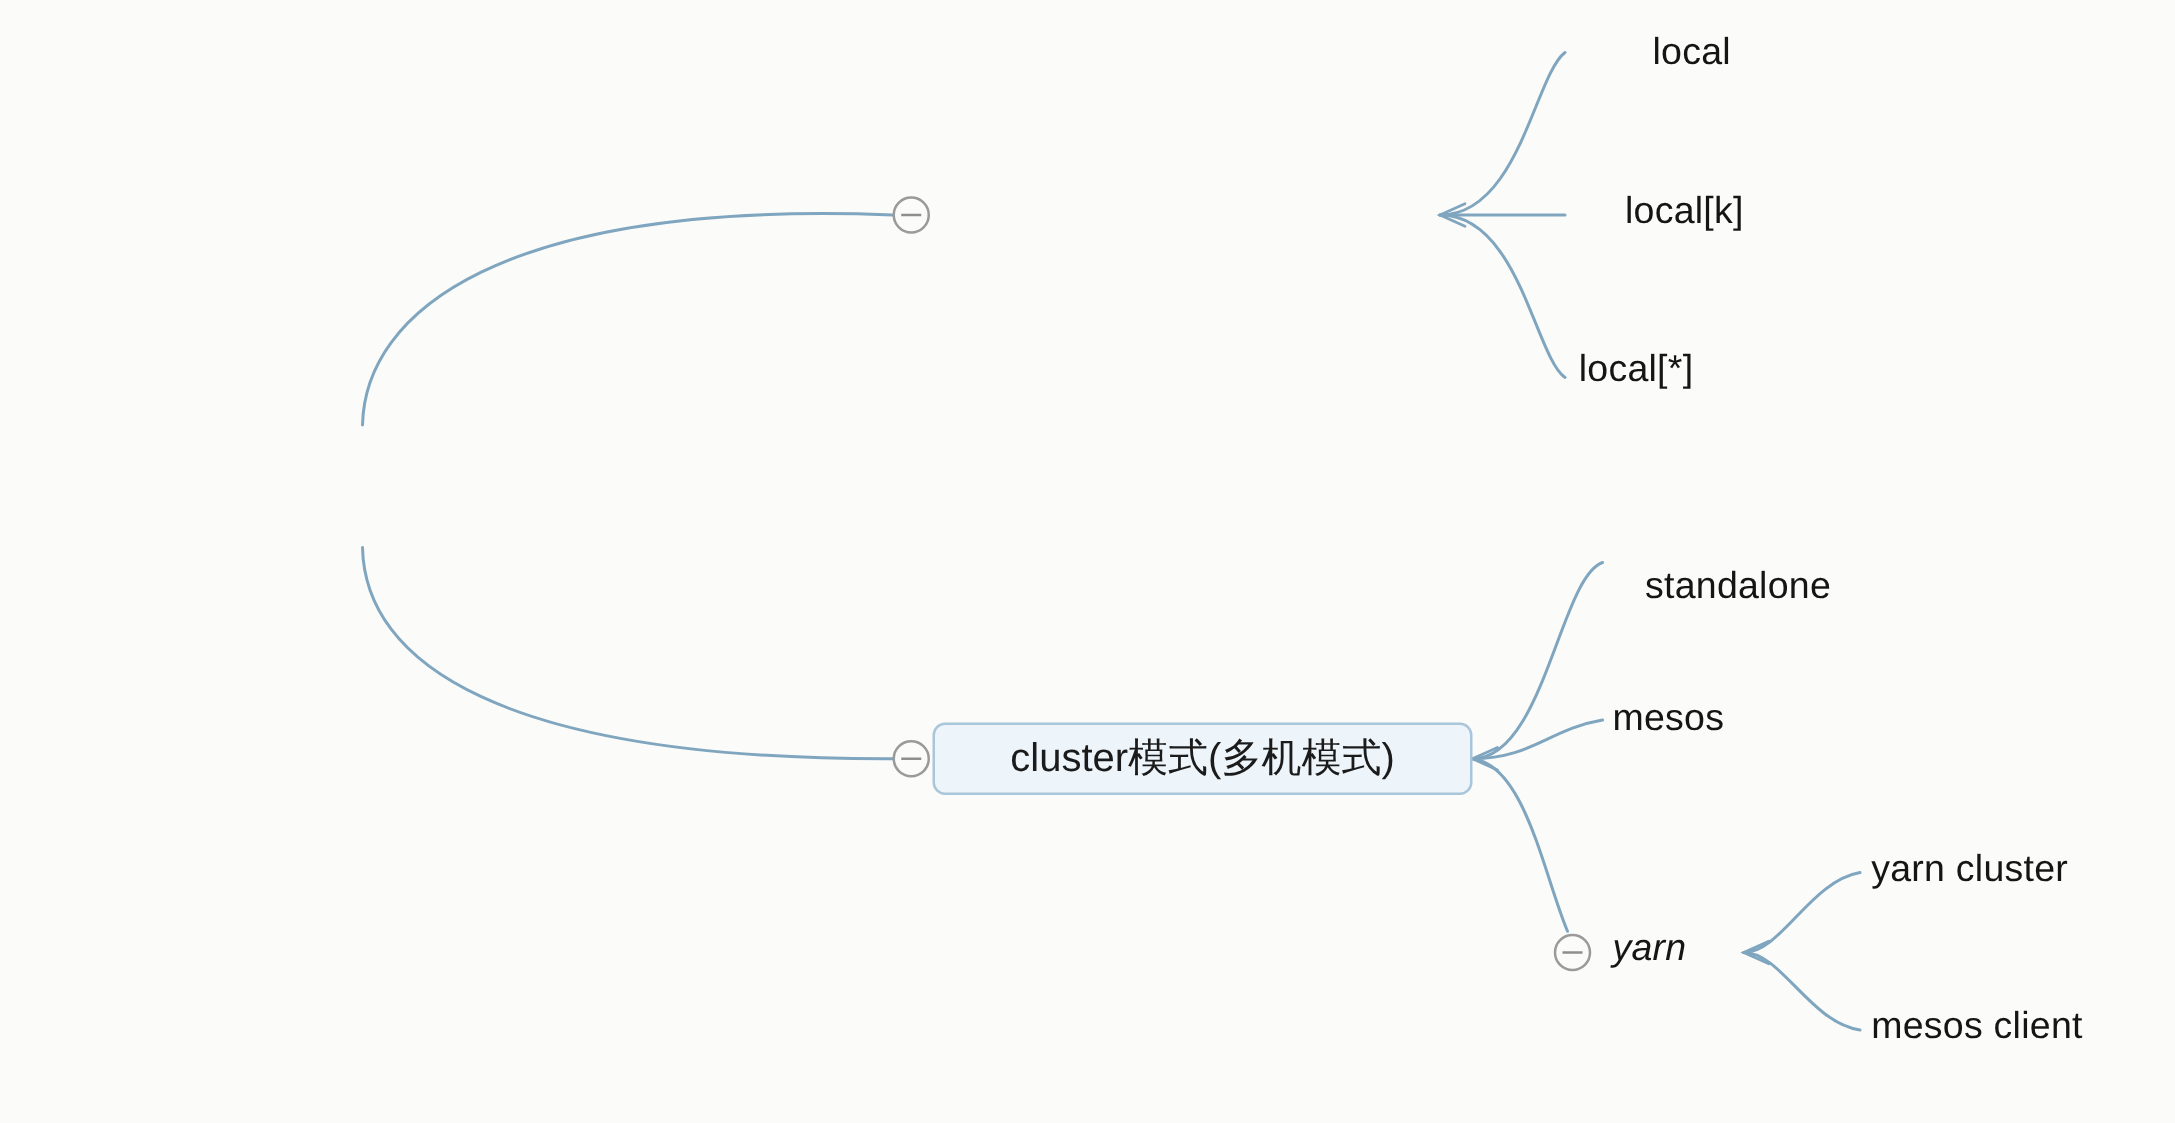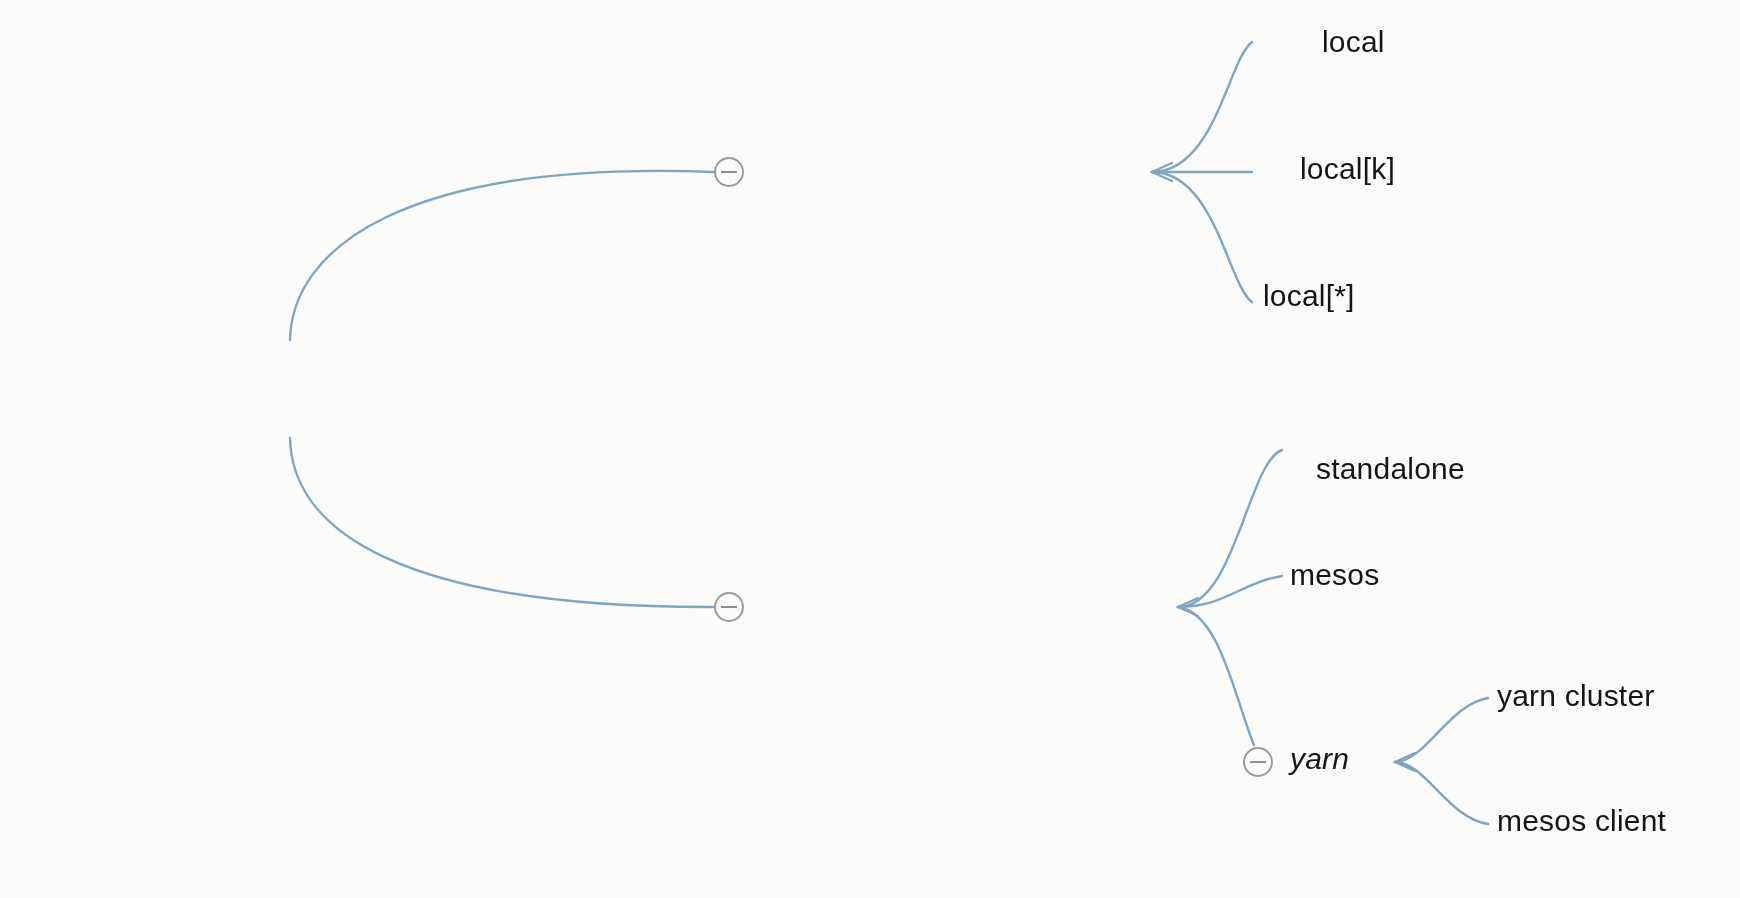--- a/index.html
+++ b/index.html
@@ -133,20 +133,21 @@
       <path d="M 1415 753 L 1395 762 L 1415 771" stroke-width="2.2"></path>
     </g>
   </svg>
 
 
   <div class="toggle toggle-local"></div>
 
 
   <div class="toggle toggle-cluster"></div>
 
+  <div class="node branch-node branch-cluster">cluster模式(多机模式)</div>
 
   <div class="leaf leaf-local">local</div>
   <div class="leaf leaf-localk">local[k]</div>
   <div class="leaf leaf-localstar">local[*]</div>
 
   <div class="leaf leaf-standalone">standalone</div>
   <div class="leaf leaf-mesos">mesos</div>
 
   <div class="toggle toggle-yarn"></div>
   <div class="leaf leaf-yarn">yarn</div>

